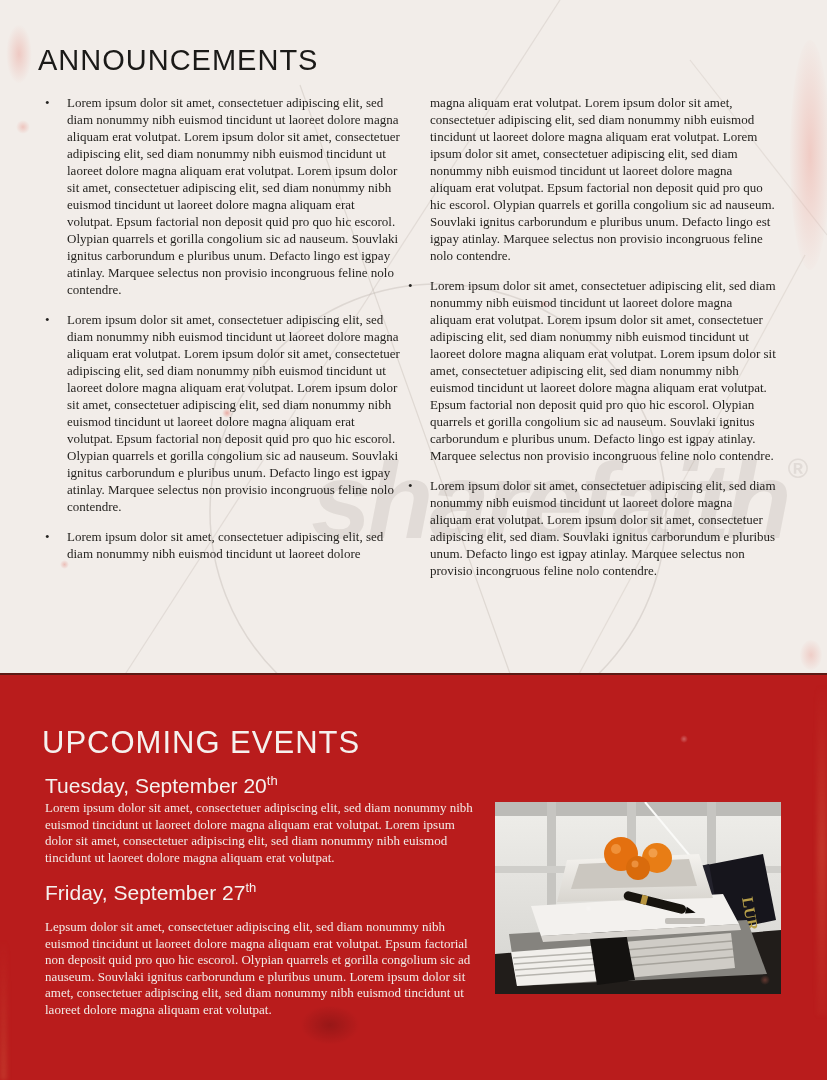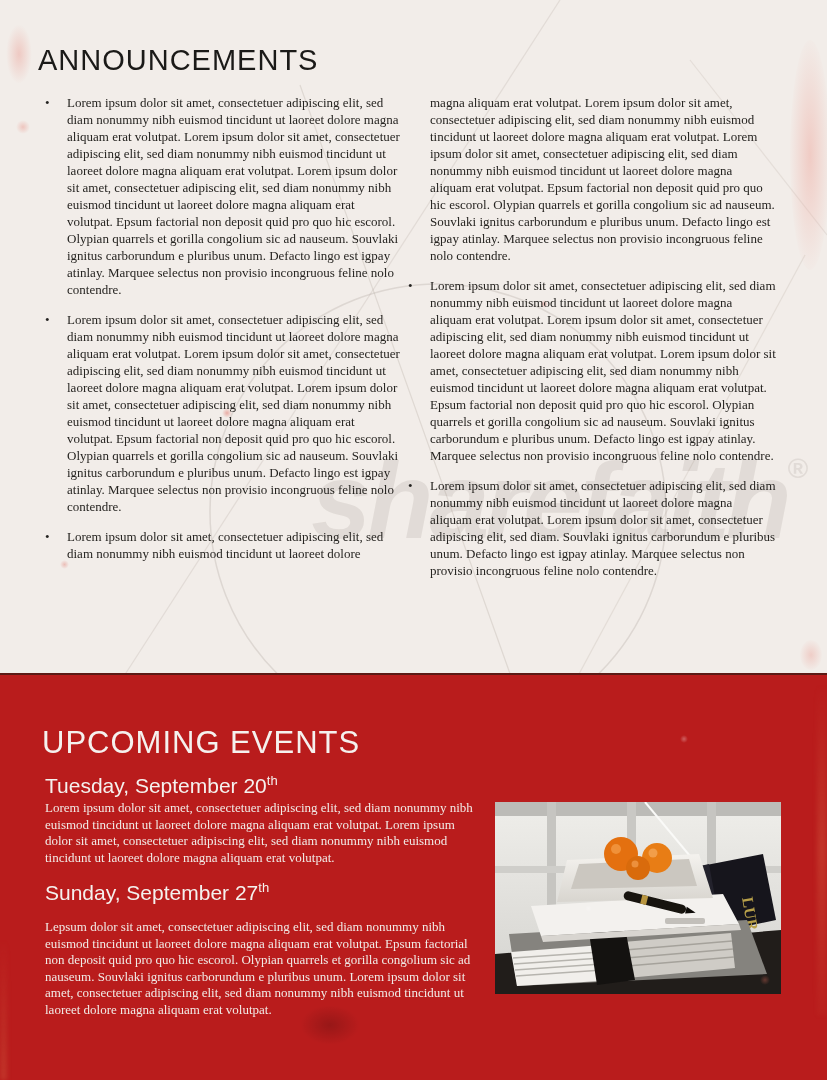--- a/index.html
+++ b/index.html
@@ -141,21 +141,21 @@
 
 <div class="events-section">
   <div class="events-title">UPCOMING EVENTS</div>
 
   <div class="event-date event1-date">
     <span>Tuesday, September 20</span><sup>th</sup>
   </div>
   <div class="event-body event1-body">Lorem ipsum dolor sit amet, consectetuer adipiscing elit, sed diam nonummy nibh euismod tincidunt ut laoreet dolore magna aliquam erat volutpat. Lorem ipsum dolor sit amet, consectetuer adipiscing elit, sed diam nonummy nibh euismod tincidunt ut laoreet dolore magna aliquam erat volutpat.</div>
 
   <div class="event-date event2-date">
-    <span>Sunday, September 27</span><sup>th</sup>
+    <span>Friday, September 27</span><sup>th</sup>
   </div>
   <div class="event-body event2-body">Lepsum dolor sit amet, consectetuer adipiscing elit, sed diam nonummy nibh euismod tincidunt ut laoreet dolore magna aliquam erat volutpat. Epsum factorial non deposit quid pro quo hic escorol. Olypian quarrels et gorilla congolium sic ad nauseum. Souvlaki ignitus carborundum e pluribus unum. Lorem ipsum dolor sit amet, consectetuer adipiscing elit, sed diam nonummy nibh euismod tincidunt ut laoreet dolore magna aliquam erat volutpat.</div>
 
   <div class="event-photo">
     <svg width="286" height="192" viewBox="0 0 286 192">
       <defs>
         <linearGradient id="winlight" x1="0" y1="0" x2="0" y2="1">
           <stop offset="0" stop-color="#efeeea"></stop>
           <stop offset="1" stop-color="#d4d3cf"></stop>
         </linearGradient>

